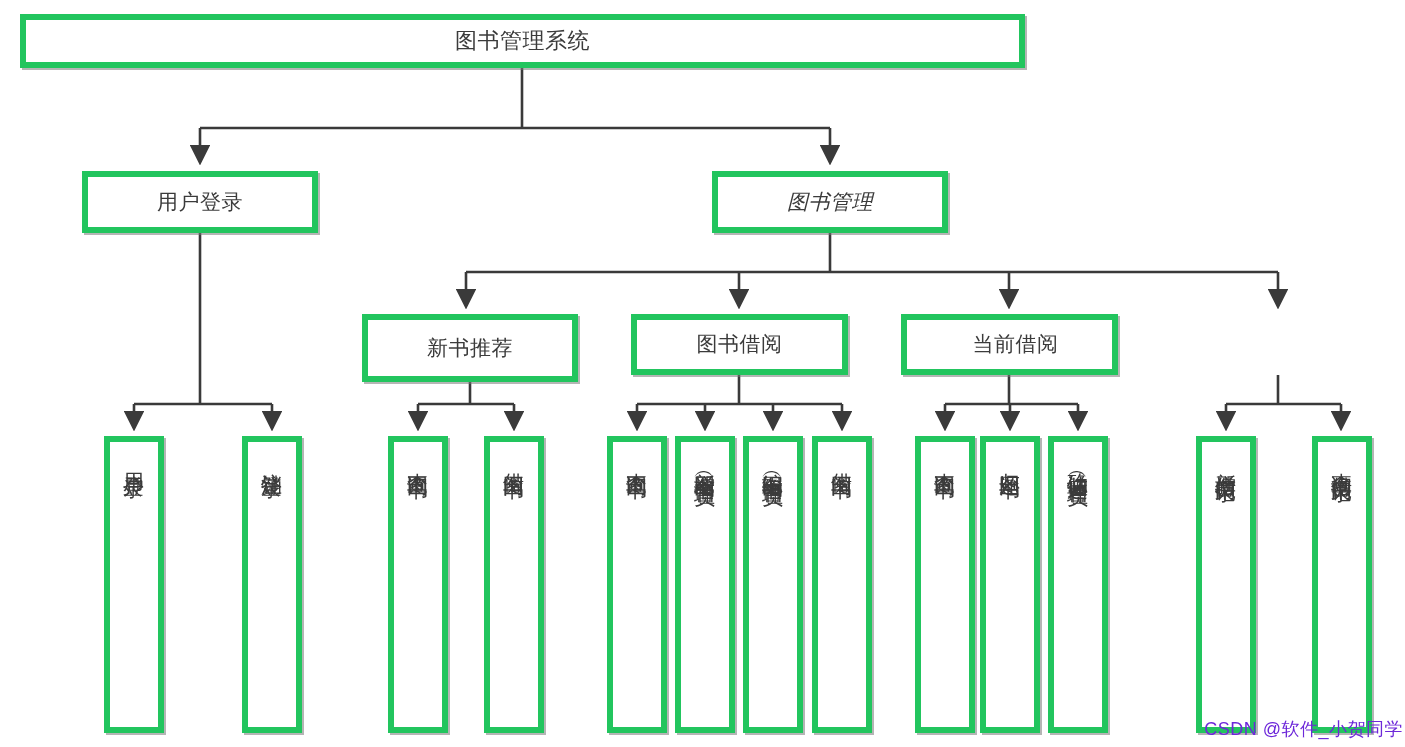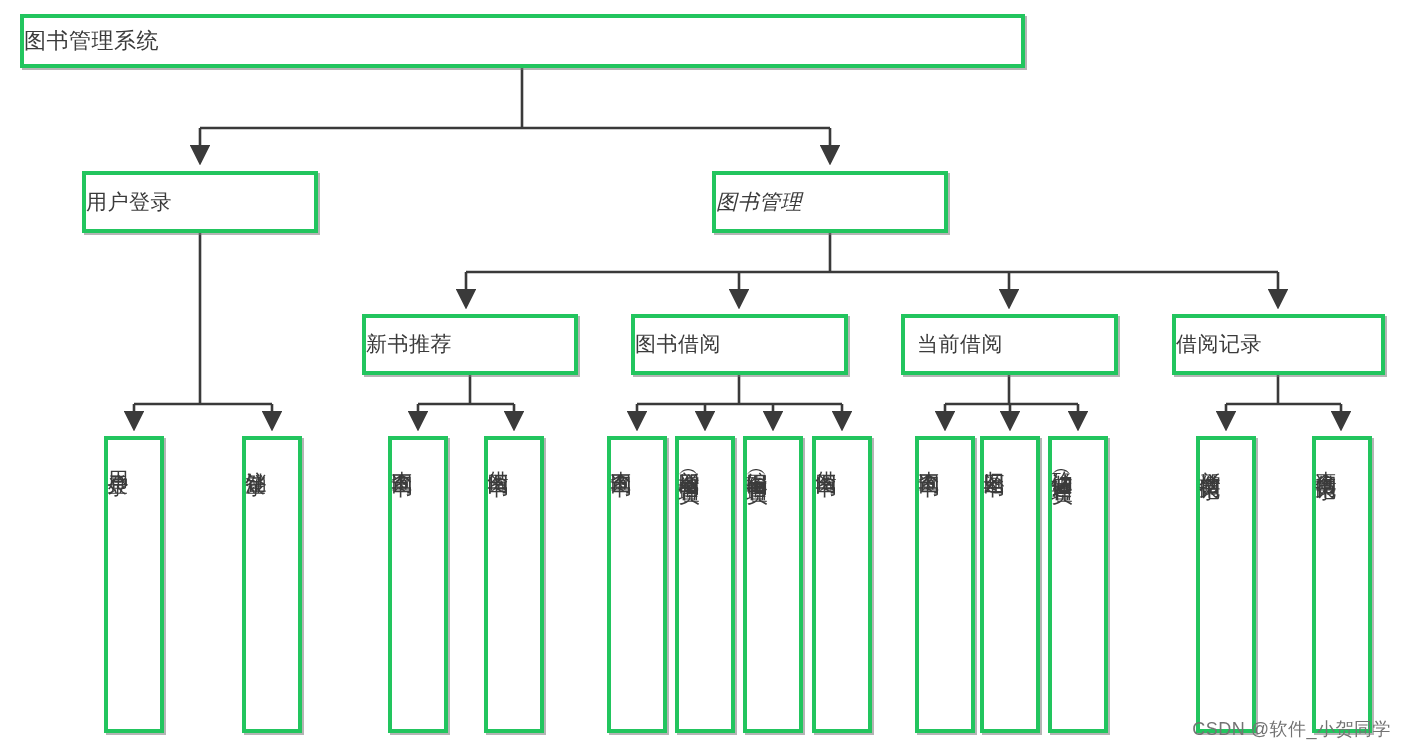--- a/index.html
+++ b/index.html
@@ -22,24 +22,25 @@
     position: absolute;
     left: 0;
     top: 0;
     width: 1405px;
     height: 747px;
   }
   .node {
     position: absolute;
     box-sizing: border-box;
     background: #ffffff;
-    border: 4px solid #22c55e;
+    border: 6px solid #22c55e;
     box-shadow: 2px 2px 0 rgba(120,120,120,0.55);
     display: flex;
     align-items: center;
+    justify-content: center;
     z-index: 5;
   }
   .node .label {
     color: #3b3b3b;
     font-size: 21px;
     line-height: 1.18;
     letter-spacing: 0.5px;
     text-align: center;
     white-space: nowrap;
   }
@@ -51,24 +52,24 @@
     writing-mode: vertical-rl;
     text-orientation: upright;
     font-size: 21px;
     letter-spacing: 2px;
     line-height: 1.0;
     white-space: nowrap;
   }
   .node.root .label { font-size: 22px; }
   .watermark {
     position: absolute;
-    right: 14px;
+    right: 2px;
     bottom: 6px;
     font-size: 18px;
-    color: #737373;
+    color: #6d28d9;
     letter-spacing: 0.5px;
     z-index: 20;
     white-space: nowrap;
   }
 </style>
 </head>
 <body>
 
 <div id="canvas">
 
@@ -126,31 +127,28 @@
     <span class="label">图书管理系统</span>
   </div>
 
   <div class="node" style="left:82px; top:171px; width:236px; height:62px;">
     <span class="label">用户登录</span>
   </div>
   <div class="node" style="left:712px; top:171px; width:236px; height:62px;font-style:italic;">
     <span class="label">图书管理</span>
   </div>
 
-  <div class="node" style="left:362px; top:314px; width:216px; height:61px;">
+  <div class="node" style="left:362px; top:314px; width:216px; height:68px;">
     <span class="label">新书推荐</span>
   </div>
   <div class="node" style="left:631px; top:314px; width:217px; height:61px;">
     <span class="label">图书借阅</span>
   </div>
   <div class="node" style="left:901px; top:314px; width:217px; height:61px;padding-left:12px;">
     <span class="label">当前借阅</span>
-  </div>
-  <div class="node" style="left:1172px; top:314px; width:213px; height:61px;">
-    <span class="label">借阅记录</span>
   </div>
 
   <div class="node vertical" style="left:104px; top:436px; width:60px; height:297px;">
     <span class="label">用户登录</span>
   </div>
   <div class="node vertical" style="left:242px; top:436px; width:60px; height:297px;">
     <span class="label">注销登录</span>
   </div>
 
   <div class="node vertical" style="left:388px; top:436px; width:60px; height:297px;">

